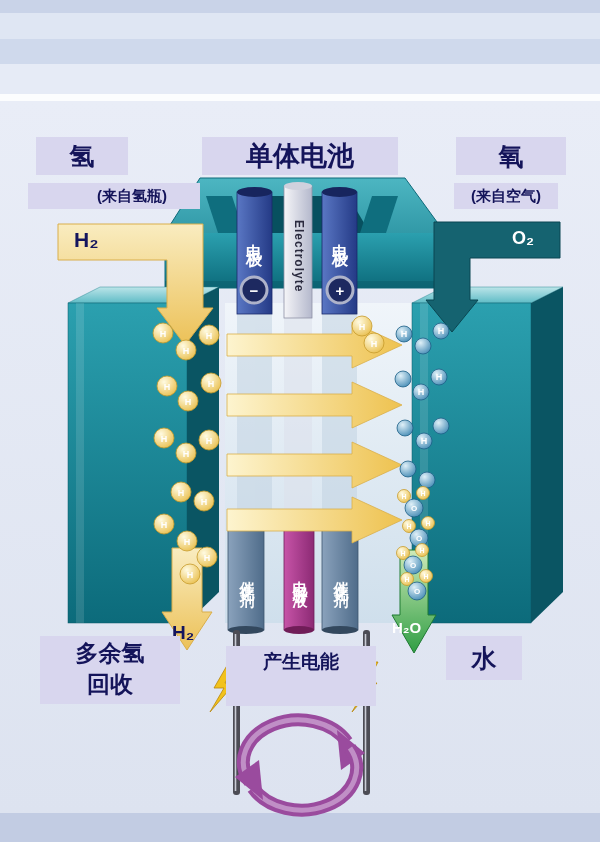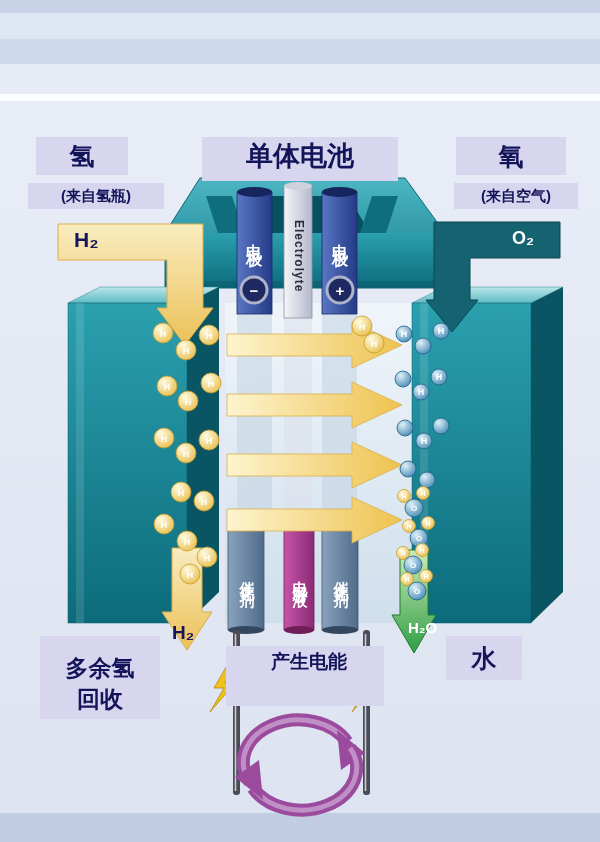--- a/index.html
+++ b/index.html
@@ -266,46 +266,46 @@
 
     <circle class="yat" cx="407" cy="579" r="6.5"></circle>
         <text class="ahts" x="407" y="581.5">H</text>
     <circle class="yat" cx="426" cy="576" r="6.5"></circle>
         <text class="ahts" x="426" y="578.5">H</text>
     <circle class="bat" cx="417" cy="591" r="9"></circle>
         <text class="oht" x="417" y="594">O</text>
   </g>
 </svg>
 
-<div class="tag" style="left:202px;top:137px;width:196px;height:44px;font-size:27px;line-height:38px;">单体电池</div>
+<div class="tag" style="left:202px;top:137px;width:196px;height:38px;font-size:27px;line-height:38px;">单体电池</div>
 
 <div class="tag" style="left:36px;top:137px;width:92px;height:38px;font-size:25px;line-height:38px;">氢</div>
-<div class="tag" style="left:28px;top:183px;width:136px;height:26px;font-size:15px;line-height:26px;">(来自氢瓶)</div>
+<div class="tag" style="left:28px;top:183px;width:136px;height:26px;font-size:15px;line-height:26px;padding-left:36px;">(来自氢瓶)</div>
 
 <div class="tag" style="left:456px;top:137px;width:110px;height:38px;font-size:25px;line-height:38px;">氧</div>
-<div class="tag" style="left:454px;top:183px;width:124px;height:26px;font-size:15px;line-height:26px;">(来自空气)</div>
+<div class="tag" style="left:454px;top:183px;width:104px;height:26px;font-size:15px;line-height:26px;">(来自空气)</div>
 
 <div class="free" style="left:74px;top:228px;font-size:21px;color:#14155e;">H₂</div>
 <div class="free" style="left:492px;top:228px;font-size:18px;color:#ffffff;margin-left:20px;">O₂</div>
 
 <div class="vtext" style="left:244px;top:206px;width:20px;height:64px;font-size:16px;letter-spacing:7px;color:#ffffff;">电极</div>
 <div class="vtext" style="left:290px;top:200px;width:16px;height:112px;font-size:12px;letter-spacing:1px;color:#2a2a3e;">Electrolyte</div>
 <div class="vtext" style="left:330px;top:206px;width:20px;height:64px;font-size:16px;letter-spacing:7px;color:#ffffff;">电极</div>
 
 <div class="vtext" style="left:237px;top:528px;width:19px;height:96px;font-size:15px;letter-spacing:5px;color:#ffffff;">催化剂</div>
 <div class="vtext" style="left:290px;top:528px;width:19px;height:96px;font-size:15px;letter-spacing:5px;color:#ffffff;">电解液</div>
 <div class="vtext" style="left:331px;top:528px;width:19px;height:96px;font-size:15px;letter-spacing:5px;color:#ffffff;">催化剂</div>
 
 <div class="free" style="left:172px;top:622px;font-size:19px;color:#14155e;">H₂</div>
-<div class="free" style="left:392px;top:619px;font-size:15px;color:#ffffff;margin-left:16px;">H₂O</div>
-
-<div class="tag" style="left:40px;top:636px;width:120px;height:66px;font-size:23px;line-height:31px;padding-top:17px;">
+<div class="free" style="left:392px;top:619px;font-size:15px;color:#ffffff;">H₂O</div>
+
+<div class="tag" style="left:40px;top:636px;width:140px;height:66px;font-size:23px;line-height:31px;padding-top:2px;">
   <div>多余氢</div>
   <div>回收</div>
 </div>
 
-<div class="tag" style="left:226px;top:646px;width:150px;height:58px;font-size:19px;line-height:27px;padding-top:2px;padding-left:8px;">
+<div class="tag" style="left:226px;top:646px;width:150px;height:58px;font-size:19px;line-height:27px;padding-top:2px;">
   <div>产生电能</div>
 </div>
 
 <div class="tag" style="left:446px;top:636px;width:76px;height:44px;font-size:25px;line-height:44px;">水</div>
 
 </div>
 
 </body></html>

